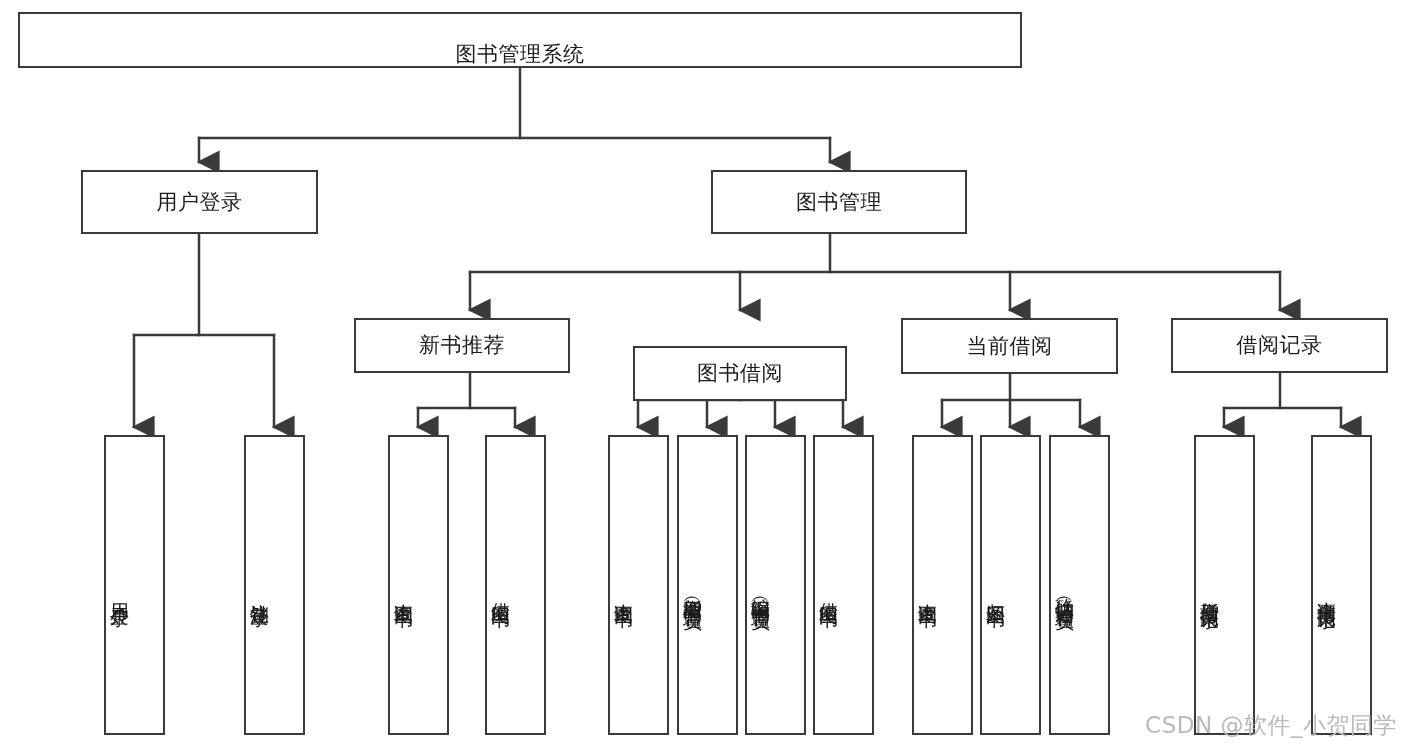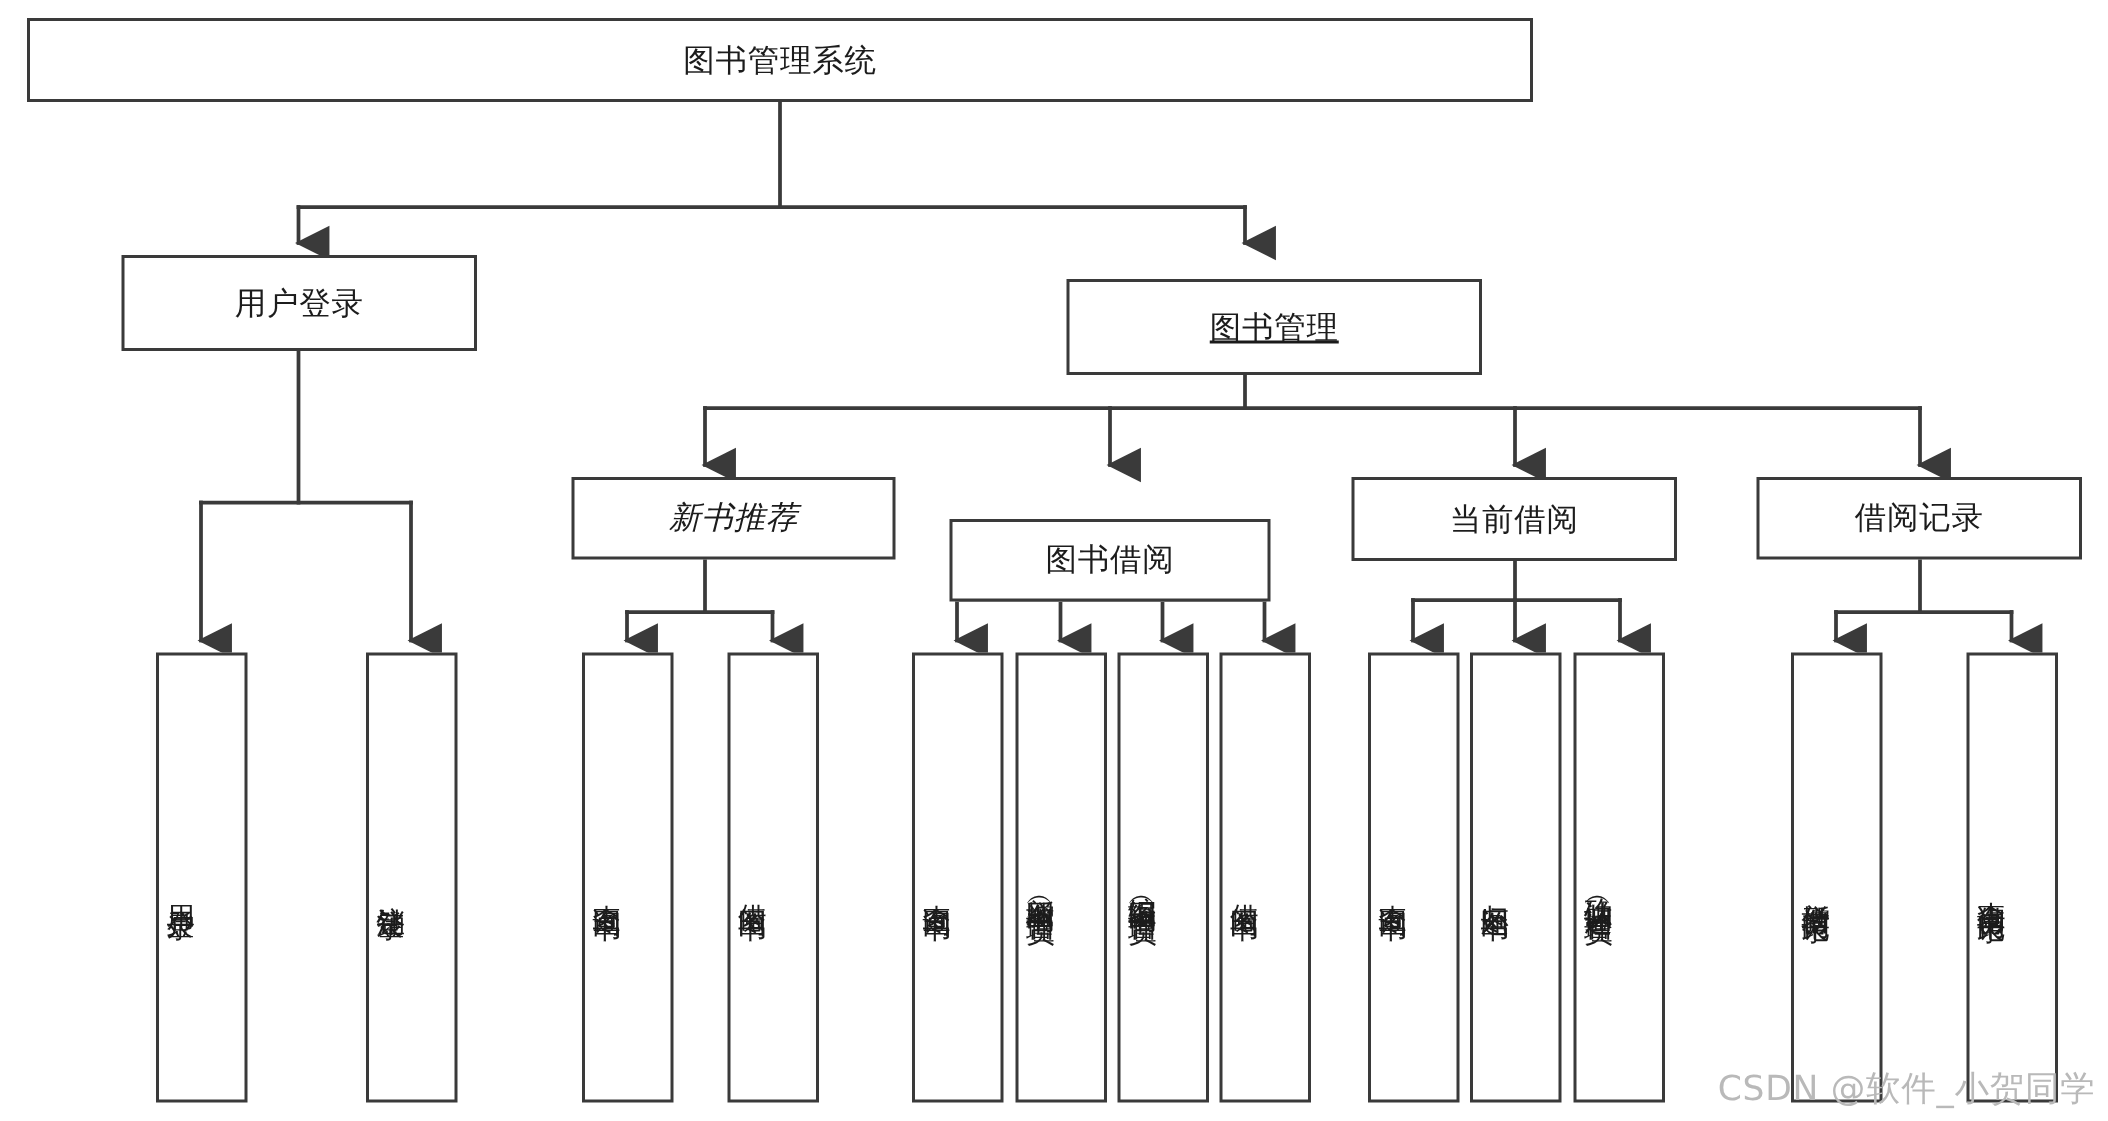--- a/index.html
+++ b/index.html
@@ -120,33 +120,33 @@
       <path d="M 1010 400 L 1010 427" marker-end="url(#arrow)"></path>
       <path d="M 1080 400 L 1080 427" marker-end="url(#arrow)"></path>
 
       <path d="M 1280 373 L 1280 408"></path>
       <path d="M 1224 408 L 1341 408"></path>
       <path d="M 1224 408 L 1224 427" marker-end="url(#arrow)"></path>
       <path d="M 1341 408 L 1341 427" marker-end="url(#arrow)"></path>
     </g>
   </svg>
 
-  <div class="node" style="left:18px; top:12px; width:1004px; height:56px;">
+  <div class="node" style="left:18px; top:12px; width:1004px; height:56px;align-items:flex-end;">
     <span class="node-label">图书管理系统</span>
   </div>
 
   <div class="node" style="left:81px; top:170px; width:237px; height:64px;">
     <span class="node-label">用户登录</span>
   </div>
 
-  <div class="node" style="left:711px; top:186px; width:277px; height:64px;text-decoration:underline;">
+  <div class="node" style="left:711px; top:170px; width:256px; height:64px;">
     <span class="node-label">图书管理</span>
   </div>
 
-  <div class="node" style="left:381px; top:318px; width:216px; height:55px;font-style:italic;">
+  <div class="node" style="left:354px; top:318px; width:216px; height:55px;">
     <span class="node-label">新书推荐</span>
   </div>
 
   <div class="node" style="left:633px; top:318px; width:214px; height:55px;margin-top:28px;">
     <span class="node-label">图书借阅</span>
   </div>
 
   <div class="node" style="left:901px; top:318px; width:217px; height:56px;">
     <span class="node-label">当前借阅</span>
   </div>

